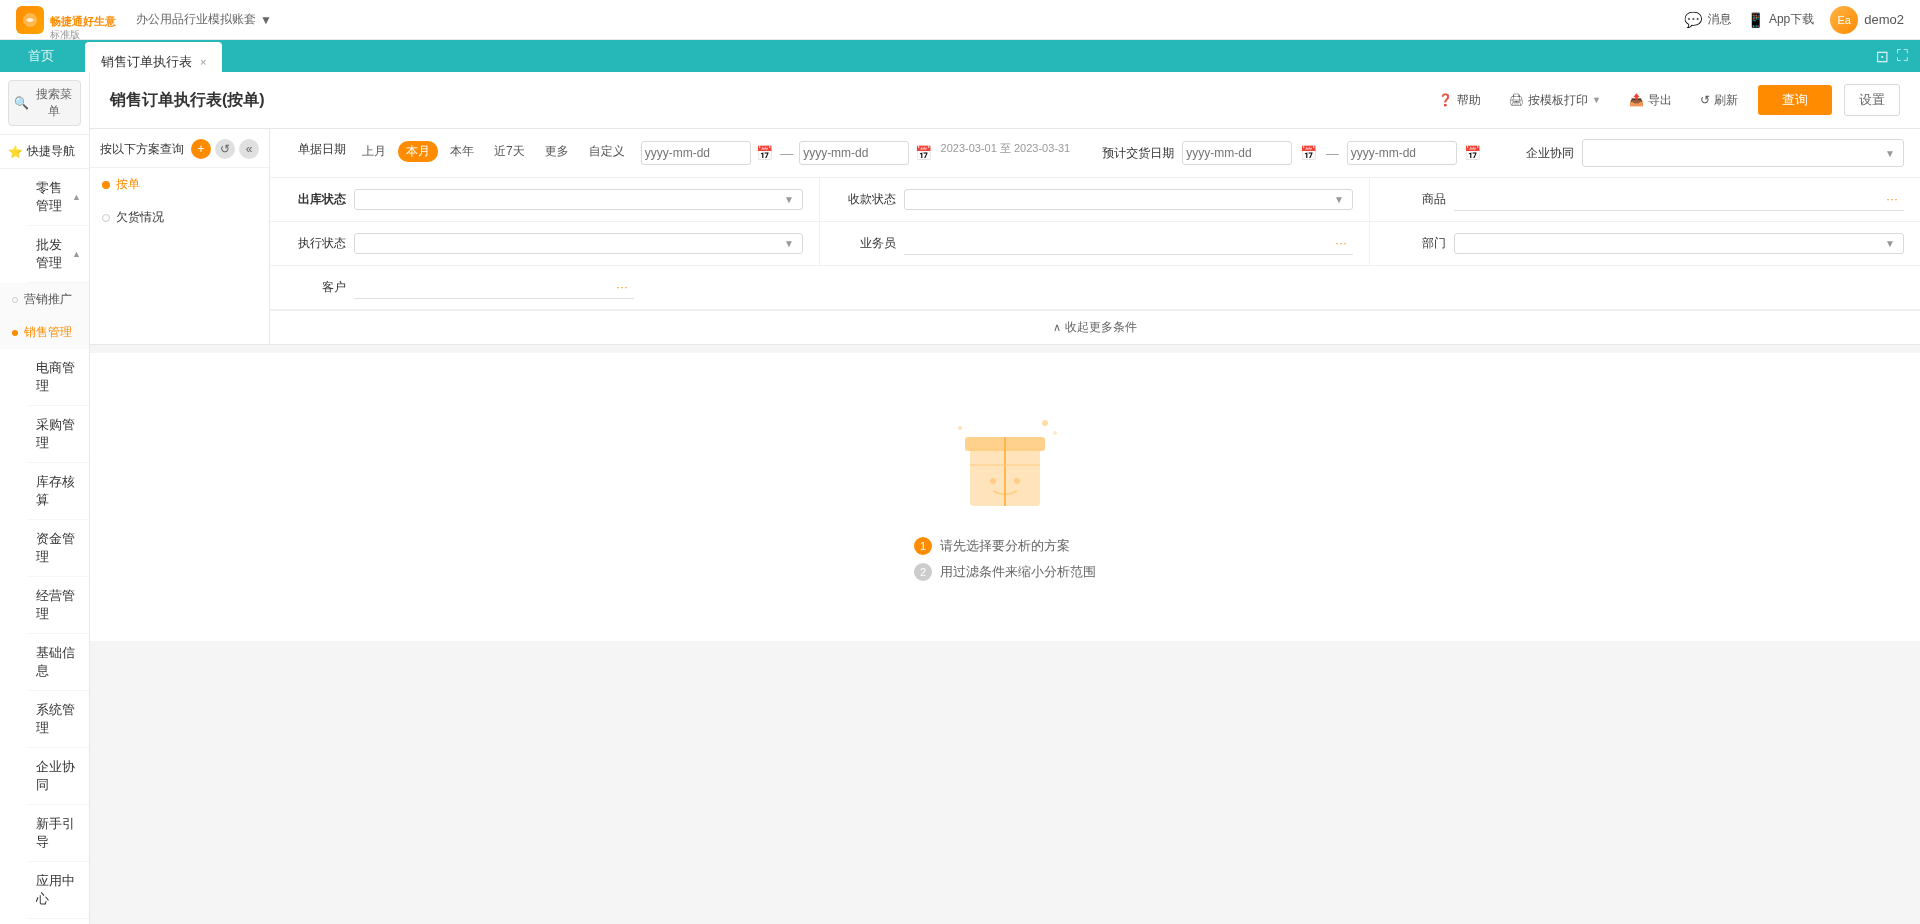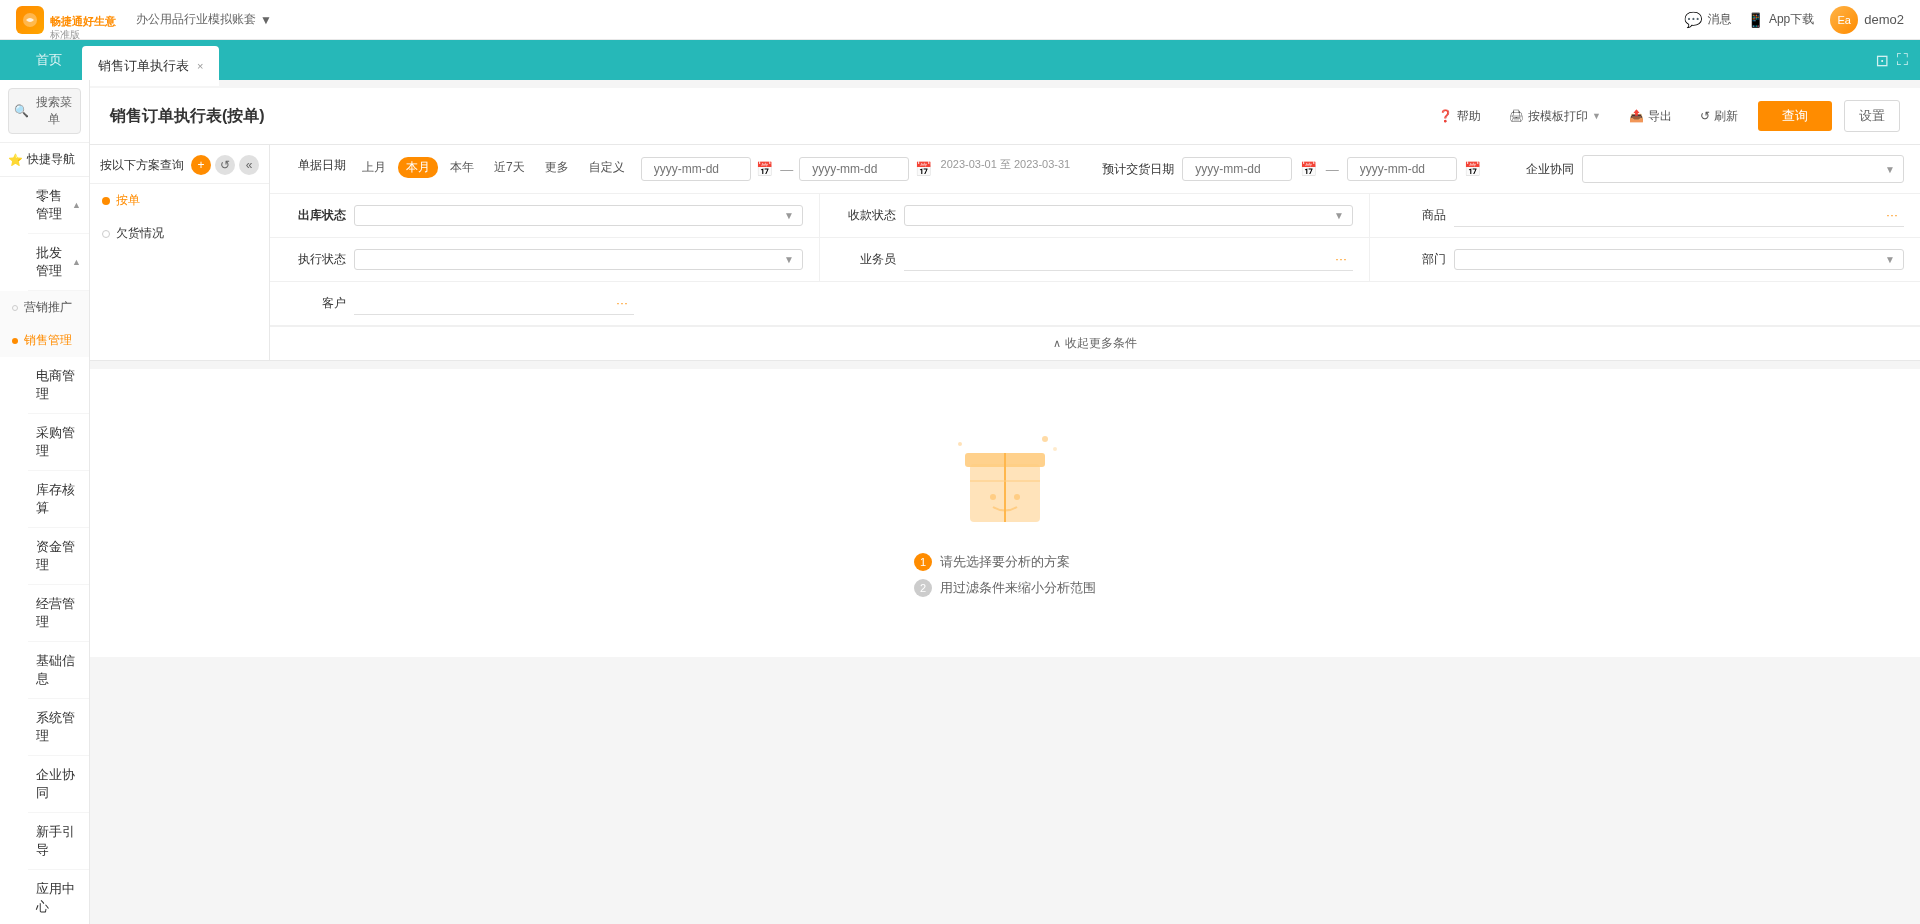--- a/index.html
+++ b/index.html
@@ -62,26 +62,27 @@
       background: linear-gradient(135deg, #ffb347, #ff8c00);
       display: flex;
       align-items: center;
       justify-content: center;
       color: white;
       font-size: 11px;
     }
 
     
     .tab-bar {
-      height: 40px;
+      height: 32px;
       background: #26b8b8;
       display: flex;
       align-items: center;
-      padding: 0 0 0 16px;
+      padding: 0 0 0 8px;
       flex-shrink: 0;
+      gap: 11px;
     }
     .tab-home {
       height: 40px;
       padding: 0 20px;
       display: flex;
       align-items: center;
       color: rgba(255,255,255,0.85);
       cursor: pointer;
       font-size: 13px;
       background: transparent;
@@ -190,21 +191,20 @@
     .sub-dot { width: 6px; height: 6px; border-radius: 50%; background: #ff8c00; flex-shrink: 0; }
     .sub-dot-gray { width: 6px; height: 6px; border-radius: 50%; border: 1px solid #ccc; flex-shrink: 0; }
 
     
     .content-area {
       flex: 1;
       overflow: hidden;
       display: flex;
       flex-direction: column;
       background: #f5f5f5;
-      margin-top: 8px;
     }
 
     
     .page-content {
       flex: 1;
       overflow-y: auto;
       padding: 0;
     }
 
     .page-header {
@@ -280,21 +280,21 @@
       border-radius: 10px;
     }
     .date-input-group {
       display: flex;
       align-items: center;
       gap: 6px;
     }
     .date-input {
       border: 1px solid #d9d9d9;
       border-radius: 3px;
-      padding: 4px 12px;
+      padding: 4px 3px;
       font-size: 12px;
       width: 110px;
       color: #0f172a;
     }
     .date-icon { color: #ff8c00; cursor: pointer; font-size: 14px; }
     .date-separator { color: #999; }
     .select-arrow { color: #999; font-size: 10px; }
     .filter-more { color: #ff8c00; font-size: 12px; cursor: pointer; }
 
     .collapse-bar {

